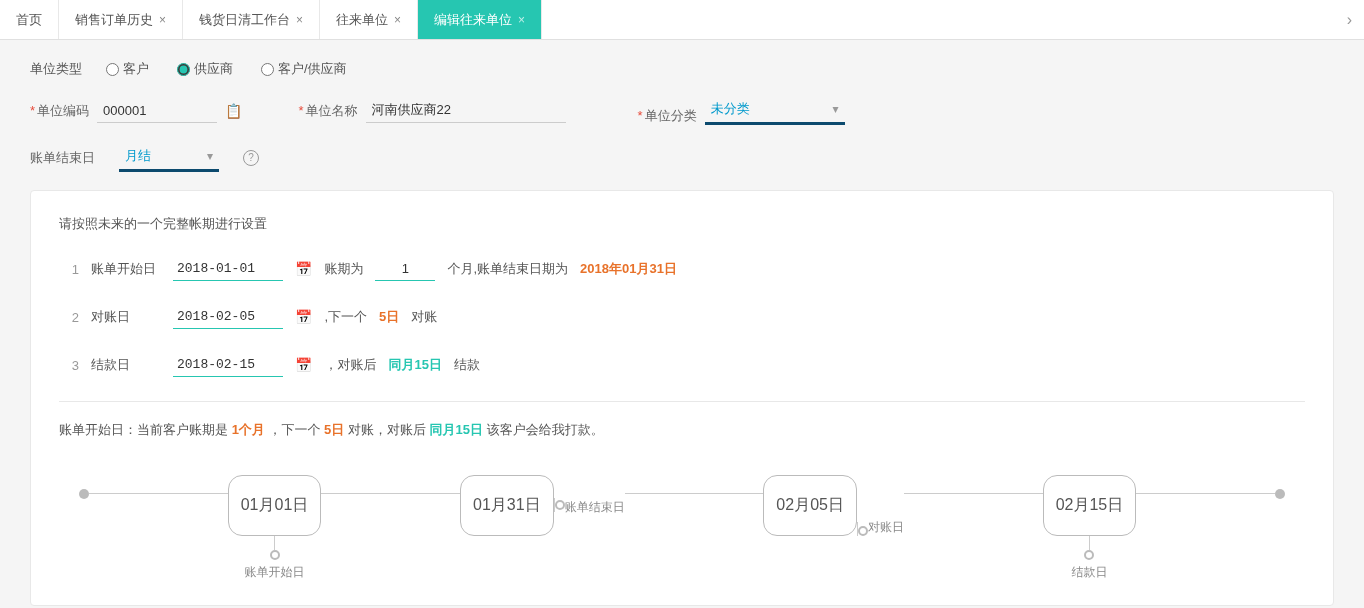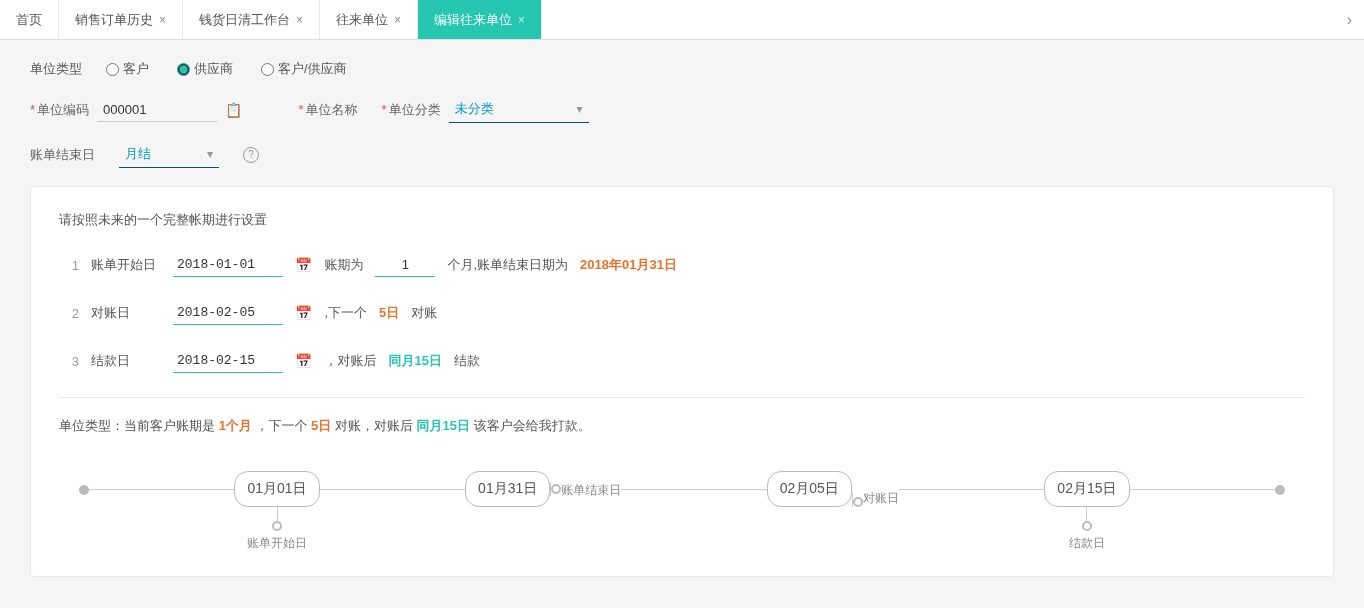--- a/index.html
+++ b/index.html
@@ -93,21 +93,21 @@
       gap: 4px;
       cursor: pointer;
       color: #555;
     }
     .radio-item input[type="radio"] { cursor: pointer; accent-color: #26c6b1; }
 
     
     .select-wrapper {
       display: flex;
       align-items: center;
-      border-bottom: 1px solid #0c4a6e;
+      border-bottom: 3px solid #0c4a6e;
       min-width: 140px;
       padding: 4px 6px;
       gap: 6px;
     }
     .select-value { color: #0099cc; font-size: 13px; flex: 1; }
     .select-arrow { color: #999; font-size: 12px; cursor: pointer; }
 
     
     .help-icon {
       display: inline-flex;
@@ -200,24 +200,24 @@
     }
     .preview-text {
       font-size: 13px;
       color: #555;
       margin-bottom: 24px;
       line-height: 1.6;
     }
     .timeline-pill {
       display: inline-flex;
       align-items: center;
-      padding: 8px 12px;
+      padding: 19px 12px;
       border: 1px solid #bbb;
       border-radius: 14px;
-      font-size: 14px;
+      font-size: 16px;
       color: #555;
       white-space: nowrap;
     }
     .timeline-sublabel {
       font-size: 12px;
       color: #888;
       text-align: center;
       margin-top: 4px;
     }
 
@@ -279,22 +279,23 @@
       <span class="form-label">
         <span class="required-star">*</span><span>单位编码</span>
       </span>
       <input class="form-input" type="text" style="width: 120px;" value="000001">
       <span class="cal-icon">📋</span>
     </div>
     <div class="form-group" style="margin-left:32px;">
       <span class="form-label">
         <span class="required-star">*</span><span>单位名称</span>
       </span>
-    </div>
-    <div class="form-group" style="">
+      <input class="form-input" type="text" style="width: 200px;" value="河南供应商22">
+    </div>
+    <div class="form-group" style="margin-left:48px;align-items:flex-end;">
       <span class="form-label">
         <span class="required-star">*</span><span>单位分类</span>
       </span>
       <div class="select-wrapper">
         <span class="select-value">未分类</span>
         <span class="select-arrow">▾</span>
       </div>
     </div>
   </div>
 
@@ -336,21 +337,21 @@
       <span class="row-label">结款日</span>
       <input class="row-input" type="text" value="2018-02-15" style="">
       <span class="cal-icon">📅</span>
       <span class="row-text">，对账后</span>
       <span class="highlight-teal">同月15日</span>
       <span class="row-text">结款</span>
     </div>
 
     <div class="preview-section">
       <div class="preview-text">
-        <span>单位类型：当前客户账期是</span>
+        <span>账单开始日：当前客户账期是</span>
         <span class="highlight-orange">1个月</span>
         <span>，下一个</span>
         <span class="highlight-orange">5日</span>
         <span>对账，对账后</span>
         <span class="highlight-teal">同月15日</span>
         <span>该客户会给我打款。</span>
       </div>
 
       <div style="display:flex; align-items:flex-start; padding: 10px 20px 0 20px;">
 

